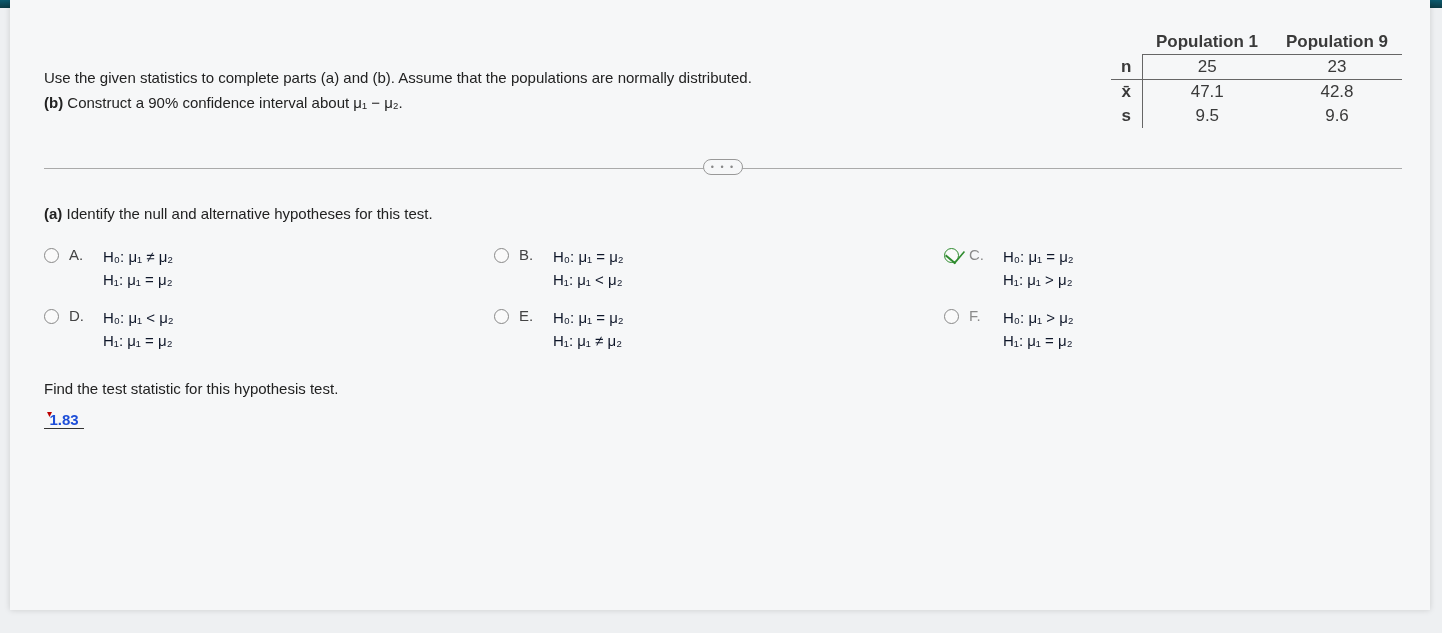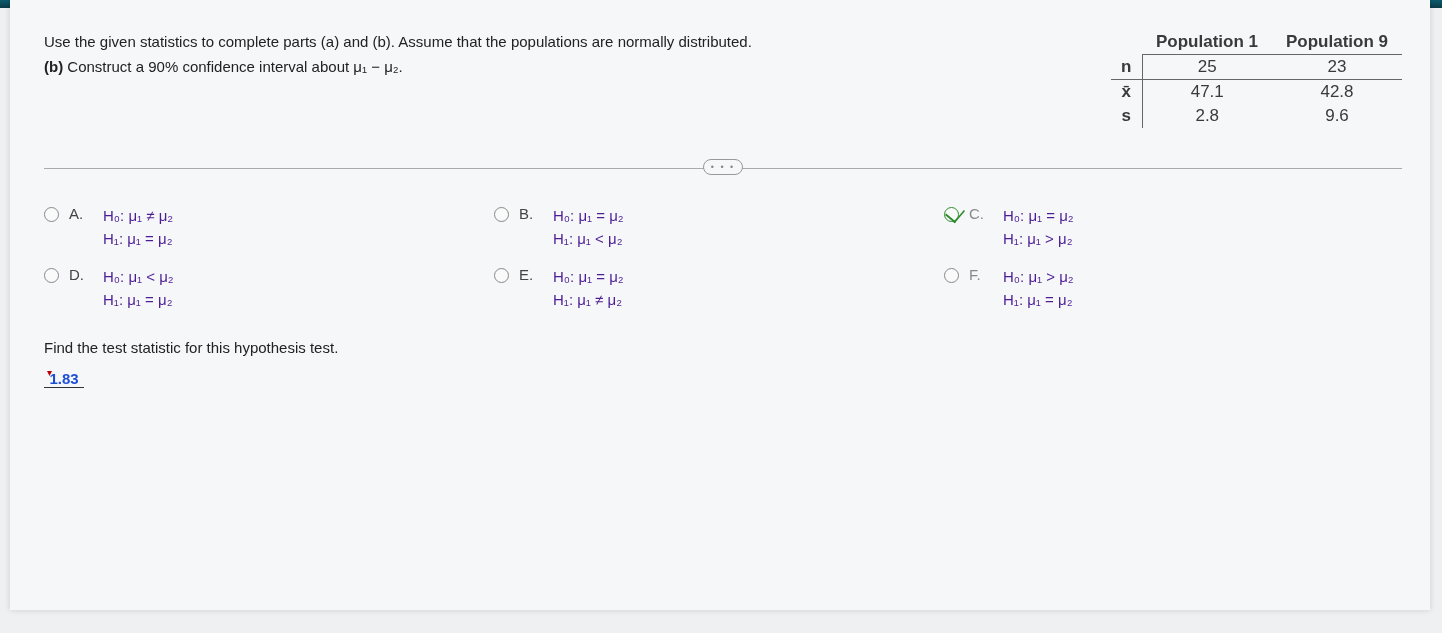--- a/index.html
+++ b/index.html
@@ -16,21 +16,21 @@
   .page {
     background: #f6f7f8;
     width: 1420px;
     height: 610px;
     margin: 0 0 0 10px;
     padding: 30px 28px 20px 34px;
     position: relative;
     box-shadow: 0 0 6px rgba(0,0,0,0.15);
   }
   .top-row { display:flex; justify-content:space-between; align-items:flex-start; }
-  .prompt { max-width: 1000px; line-height: 1.55; }
+  .prompt { max-width: 1000px; line-height: 1.55; margin-top: 36px; }
   .prompt p { margin-bottom: 2px; }
   .data-table { border-collapse: collapse; font-size: 17px; color:#3a3a3a; }
   .data-table th, .data-table td { padding: 2px 14px; text-align:center; font-weight:normal;}
   .data-table thead th { border-bottom: 1px solid #666; font-weight: bold;}
   .data-table thead th.blank { border-bottom: none; }
   .data-table tbody tr.nrow td, .data-table tbody tr.nrow th { border-bottom: 1px solid #666; }
   .data-table tbody th { font-weight: bold; border-right:1px solid #666; padding:2px 10px;}
   .divider-wrap { position: relative; margin: 40px 0 36px 0; }
   .divider-line { border-top: 1px solid #aaa; width: 100%; }
   .divider-pill {
@@ -47,21 +47,21 @@
     width:15px; height:15px; border:1.5px solid #888; border-radius:50%;
     flex:0 0 15px; margin-top:2px; position:relative; background:#fafafa; cursor:pointer;
   }
   .radio.checked { border-color:#2e8b2e; }
   .radio.checked::after{
     content:""; position:absolute; left:2px; top:-3px; width:14px; height:14px;
     border-right:2.5px solid #2e8b2e; border-bottom:2.5px solid #2e8b2e;
     transform: rotate(40deg) scaleX(0.8);
   }
   .choice-letter { width:24px; flex:0 0 24px; }
-  .choice-body { line-height:1.5; color:#4c1d95;}
+  .choice-body { line-height:1.5; color:#0f172a;}
   .greyed { color:#8a8a8a; }
   .find-line { margin-top: 28px; margin-bottom: 14px; }
   .answer-box-filled {
     display:inline-block; border-bottom: 1.5px solid #333; min-width:40px;
     text-align:center; font-weight:bold; color:#1d4ed8; position:relative;
   }
   .answer-box-empty {
     display:inline-block; width:24px; height:22px; border:2px solid #3a6fb7;
     background:#fff; vertical-align:middle; margin-right:6px; cursor:text;
   }
@@ -98,33 +98,36 @@
           <td>25</td>
           <td>23</td>
         </tr>
         <tr>
           <th>x̄</th>
           <td>47.1</td>
           <td>42.8</td>
         </tr>
         <tr>
           <th>s</th>
-          <td>2.8</td>
+          <td>9.5</td>
           <td>9.6</td>
         </tr>
       </tbody>
     </table>
   </div>
 
   <div class="divider-wrap">
     <div class="divider-line"></div>
     <div class="divider-pill">• • •</div>
   </div>
 
   <div class="qa-block">
+    <p class="qa-heading">
+      <span>(a)</span><span style="font-weight:normal"> Identify the null and alternative hypotheses for this test.</span>
+    </p>
 
     <div class="choices">
       <div class="choice">
         <div class="radio"></div>
         <div class="choice-letter">A.</div>
         <div class="choice-body">
           <div>H₀: μ₁ ≠ μ₂</div>
           <div>H₁: μ₁ = μ₂</div>
         </div>
       </div>

